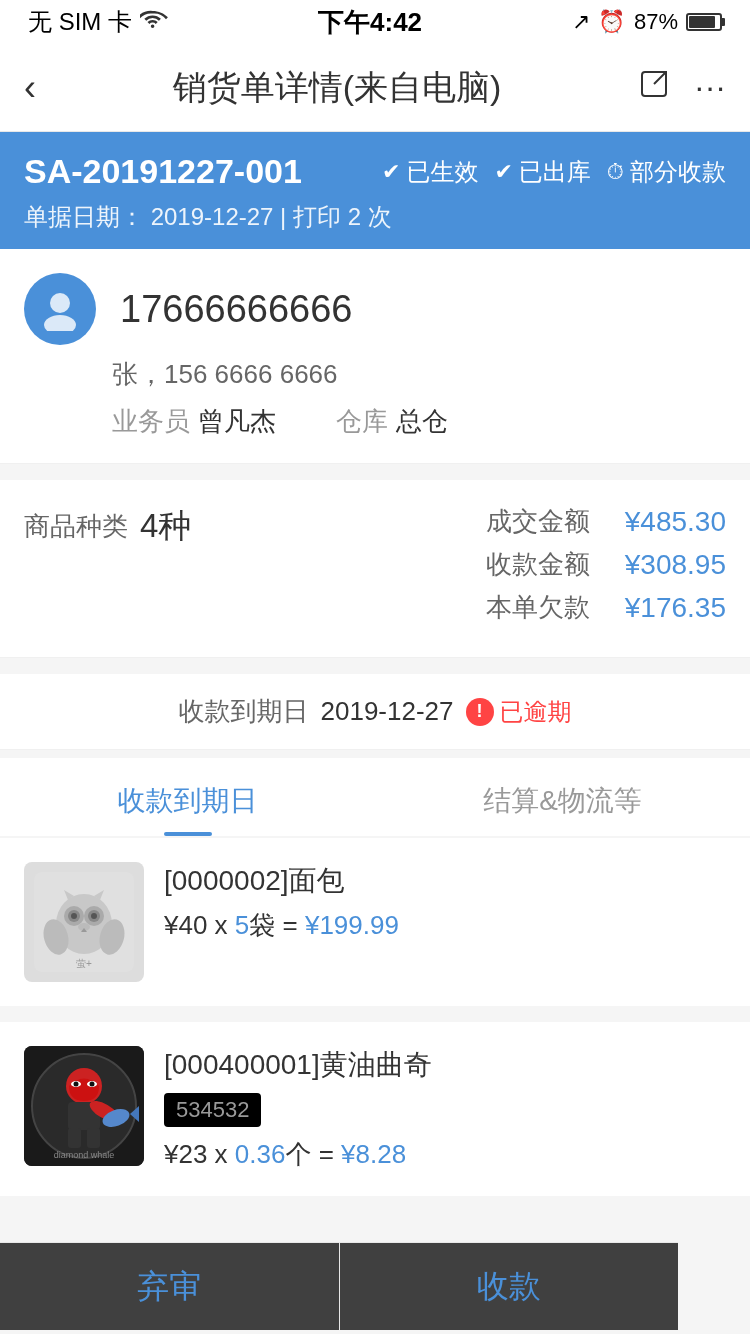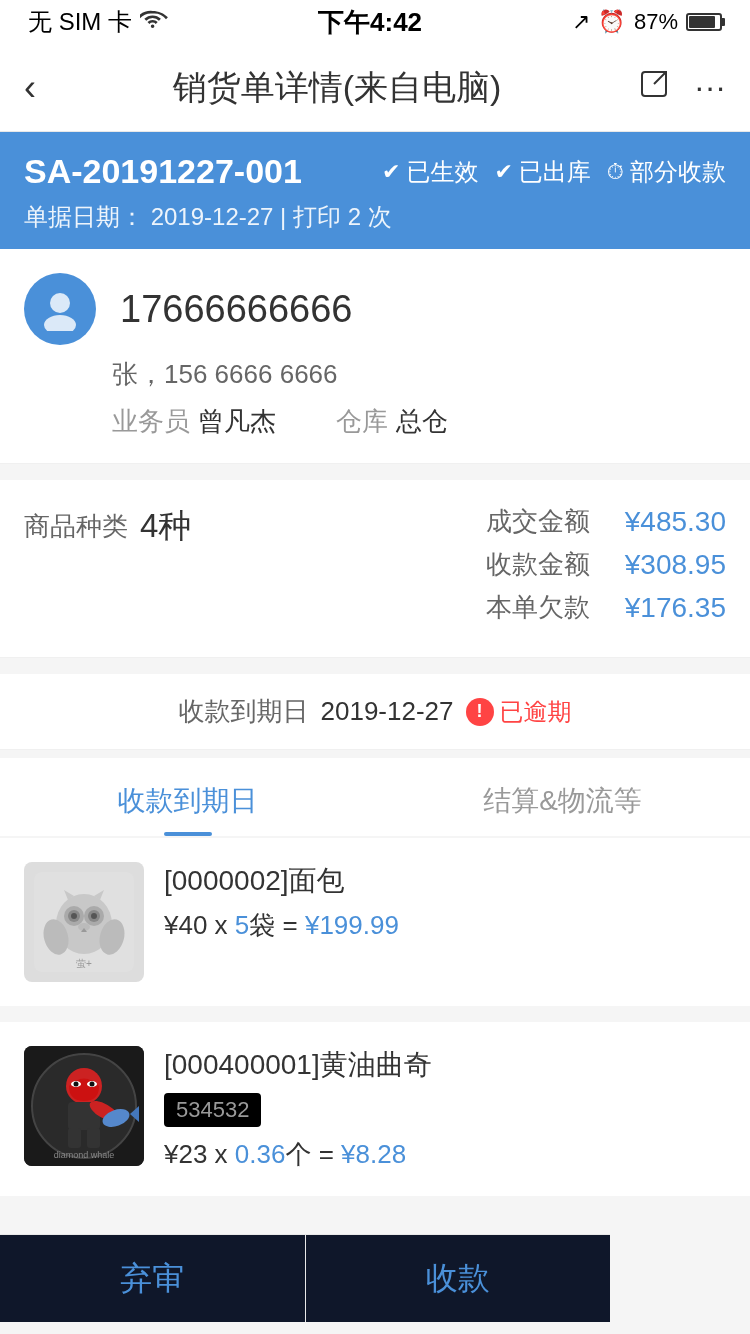--- a/index.html
+++ b/index.html
@@ -190,22 +190,22 @@
       background: #000000; color: #999;
       font-size: 22px; padding: 4px 12px; border-radius: 4px;
       margin-bottom: 10px;
     }
     .product-price { font-size: 26px; color: #333; }
     .product-price .qty { color: #4A90D9; }
     .product-price .total { color: #4A90D9; font-weight: 500; }
 
     
     .bottom-bar {
-      position: fixed; bottom: 12px; left: 0; width: 610px;
-      background: #0f172a;
+      position: fixed; bottom: 4px; left: 0; width: 678px;
+      background: #404040;
       border-top: 1px solid #e8e8e8;
       display: flex; height: 88px;
     }
     .bottom-btn {
       flex: 1; display: flex; align-items: center; justify-content: center;
       font-size: 32px; cursor: pointer;
     }
     .bottom-btn.abandon { color: #4A90D9; border-right: 1px solid #e8e8e8; }
     .bottom-btn.collect { color: #4A90D9; }
 

